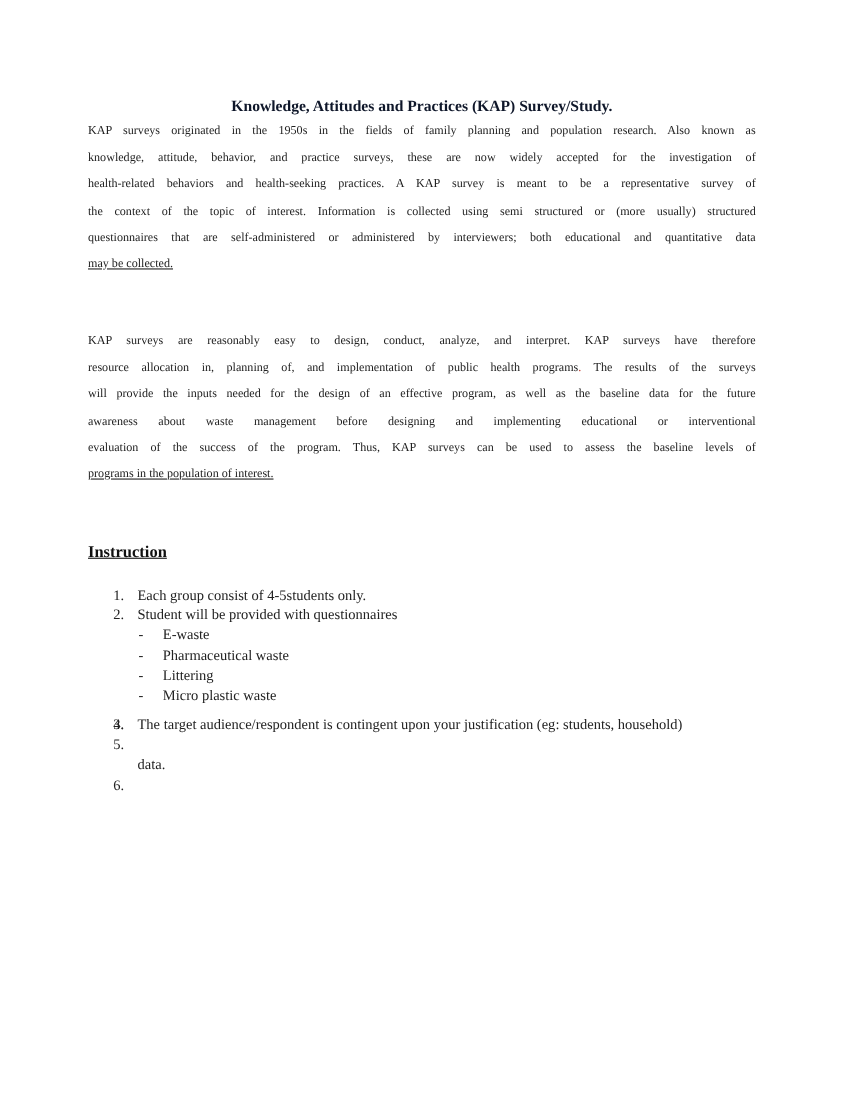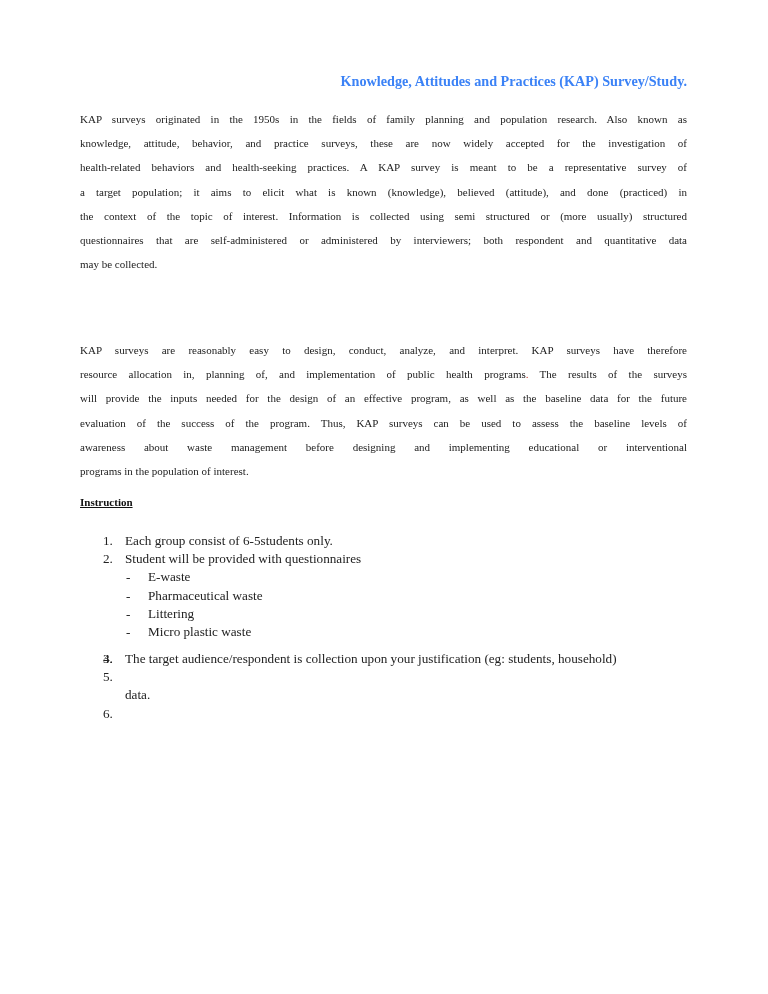--- a/index.html
+++ b/index.html
@@ -16,56 +16,57 @@
       color: #222222;
     }
     .page {
       position: absolute;
       left: 80px;
       top: 0;
       width: 607px;
     }
     .title {
       position: absolute;
-      top: 72px;
+      top: 88px;
       left: 0;
       width: 607px;
-      text-align: right;
+      text-align: center;
       font-weight: bold;
       font-size: 14.2px;
-      color: #3b82f6;
+      color: #0f172a;
       line-height: 18px;
     }
     .para {
       position: absolute;
       left: 0;
       width: 607px;
       font-size: 11px;
       line-height: 24.2px;
       text-align: justify;
       margin: 0;
     }
     .para .line {
       display: block;
       text-align: justify;
       text-align-last: justify;
       white-space: nowrap;
     }
     .para .line.last {
       text-align-last: left;
+      text-decoration: underline;
     }
     .p1 { top: 107px; }
-    .p2 { top: 298px; margin-top: 40px; }
+    .p2 { top: 298px; }
     .red-dot { color: #c0392b; }
     .heading {
       position: absolute;
       top: 493px;
       left: 0;
       font-weight: bold;
-      font-size: 11px;
+      font-size: 15px;
       text-decoration: underline;
       color: #111111;
       line-height: 18px;
     }
     .list {
       position: absolute;
       left: 0;
       width: 607px;
       font-size: 13.2px;
       line-height: 18.2px;
@@ -95,41 +96,40 @@
 <body>
 
 <div class="page">
 
   <div class="title">Knowledge, Attitudes and Practices (KAP) Survey/Study.</div>
 
   <div class="para p1">
     <span class="line">KAP surveys originated in the 1950s in the fields of family planning and population research. Also known as</span>
     <span class="line">knowledge, attitude, behavior, and practice surveys, these are now widely accepted for the investigation of</span>
     <span class="line">health-related behaviors and health-seeking practices. A KAP survey is meant to be a representative survey of</span>
-    <span class="line">a target population; it aims to elicit what is known (knowledge), believed (attitude), and done (practiced) in</span>
     <span class="line">the context of the topic of interest. Information is collected using semi structured or (more usually) structured</span>
-    <span class="line">questionnaires that are self-administered or administered by interviewers; both respondent and quantitative data</span>
+    <span class="line">questionnaires that are self-administered or administered by interviewers; both educational and quantitative data</span>
     <span class="line last">may be collected.</span>
   </div>
 
   <div class="para p2">
     <span class="line">KAP surveys are reasonably easy to design, conduct, analyze, and interpret. KAP surveys have therefore</span>
     <span class="line"><span>resource allocation in, planning of, and implementation of public health programs</span><span class="red-dot">.</span><span> The results of the surveys</span></span>
     <span class="line">will provide the inputs needed for the design of an effective program, as well as the baseline data for the future</span>
+    <span class="line">awareness about waste management before designing and implementing educational or interventional</span>
     <span class="line">evaluation of the success of the program. Thus, KAP surveys can be used to assess the baseline levels of</span>
-    <span class="line">awareness about waste management before designing and implementing educational or interventional</span>
     <span class="line last">programs in the population of interest.</span>
   </div>
 
   <div class="heading">Instruction</div>
 
   <div class="list list1">
     <div class="li">
       <span class="num">1.</span>
-      <span>Each group consist of 6-5students only.</span>
+      <span>Each group consist of 4-5students only.</span>
     </div>
     <div class="li">
       <span class="num">2.</span>
       <span>Student will be provided with questionnaires</span>
     </div>
     <div class="sub">
       <span class="dash">-</span>
       <span>E-waste</span>
     </div>
     <div class="sub">
@@ -145,21 +145,21 @@
       <span>Micro plastic waste</span>
     </div>
   </div>
 
   <div class="list list2">
     <div class="li">
       <span class="num">3.</span>
     </div>
     <div class="li">
       <span class="num">4.</span>
-      <span>The target audience/respondent is collection upon your justification (eg: students, household)</span>
+      <span>The target audience/respondent is contingent upon your justification (eg: students, household)</span>
     </div>
     <div class="li">
       <span class="num">5.</span>
       <br>
       <span>data.</span>
     </div>
     <div class="li">
       <span class="num">6.</span>
     </div>
   </div>

